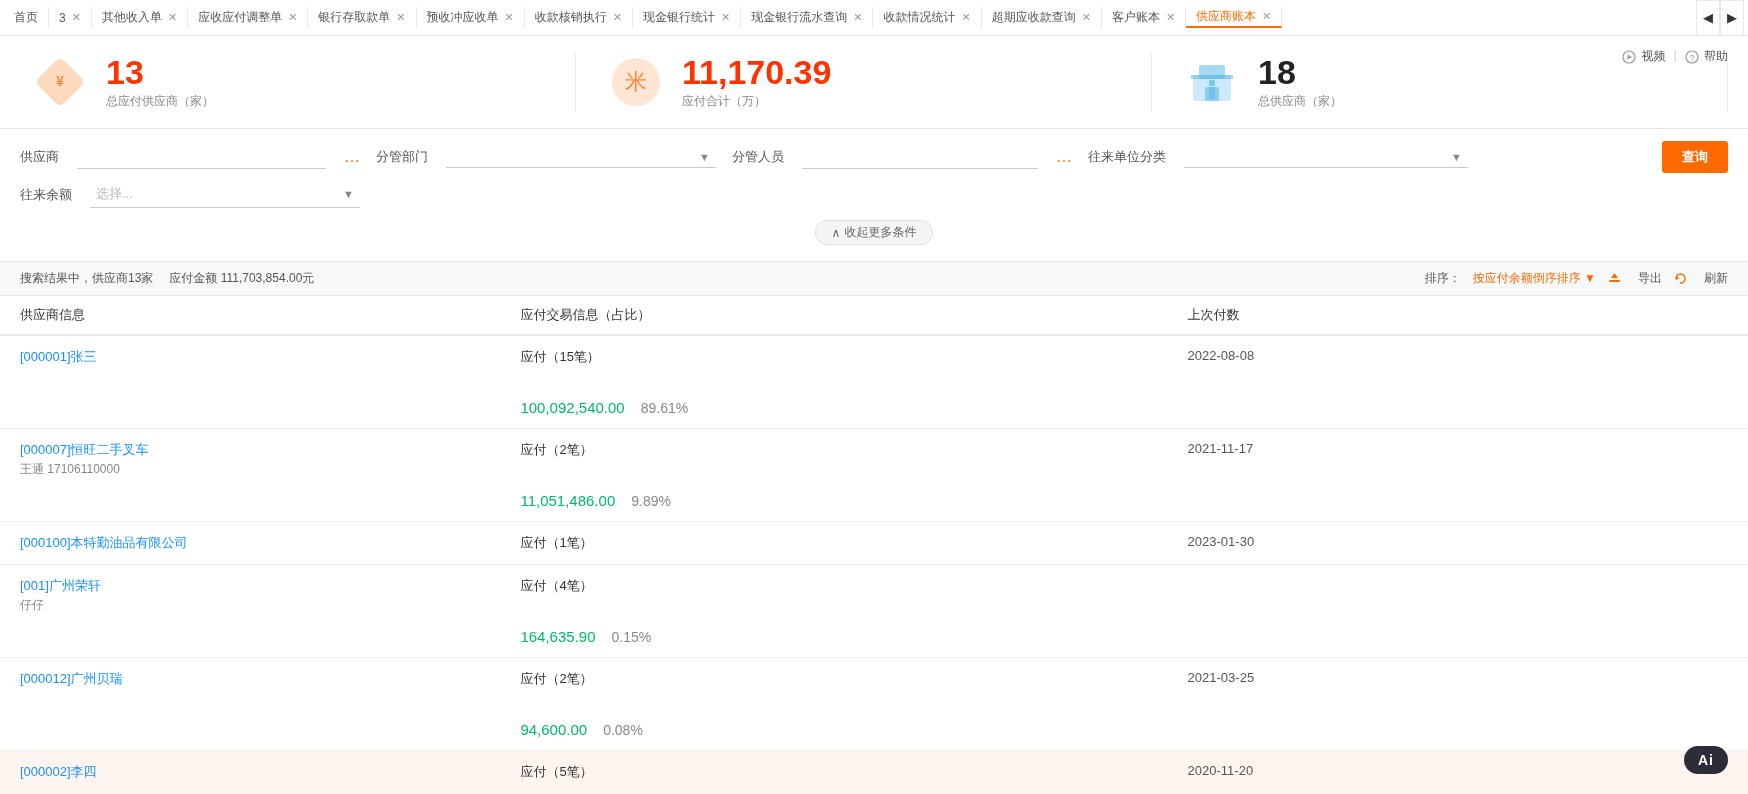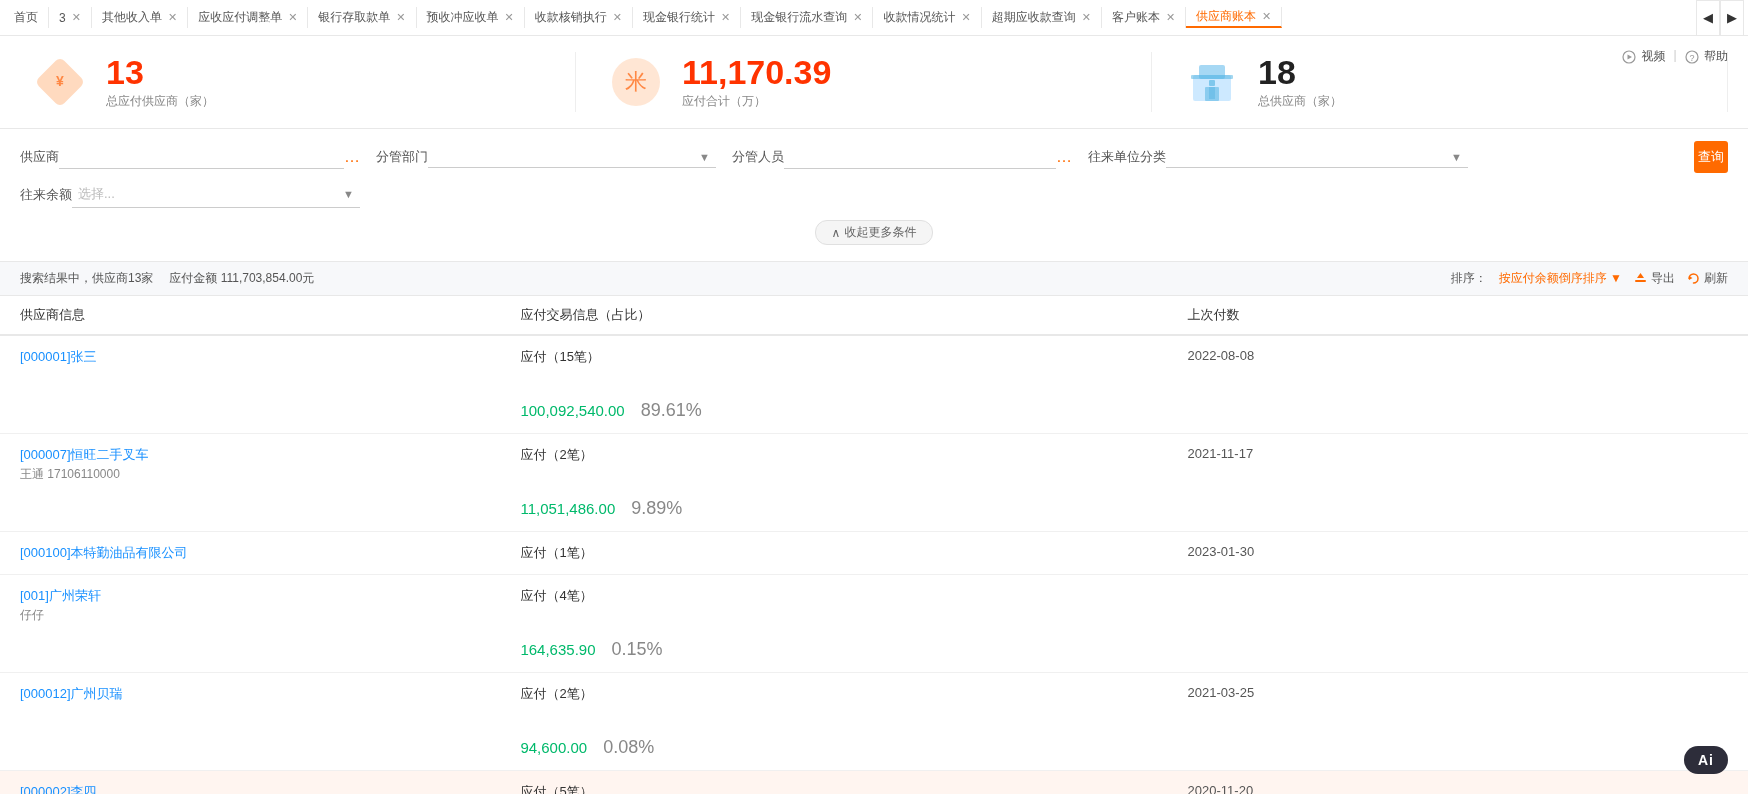--- a/index.html
+++ b/index.html
@@ -85,21 +85,21 @@
     }
     .filter-row {
       display: flex;
       align-items: center;
       margin-bottom: 8px;
       gap: 16px;
     }
     .filter-item {
       display: flex;
       align-items: center;
-      gap: 0;
+      gap: 18px;
       flex: 1;
       max-width: 340px;
     }
     .filter-label { font-size: 13px; color: #555; white-space: nowrap; flex-shrink: 0; }
     .filter-input {
       flex: 1;
       border: none;
       border-bottom: 1px solid #ccc;
       padding: 4px 6px;
       font-size: 13px;
@@ -119,25 +119,26 @@
       cursor: pointer;
       flex: 1;
       justify-content: space-between;
       background: transparent;
     }
     .filter-select .arrow { color: #888; font-size: 11px; }
     .btn-query {
       background: #ff6a00;
       color: #fff;
       border: none;
-      padding: 7px 4px;
+      padding: 7px 20px;
       border-radius: 3px;
       cursor: pointer;
       font-size: 13px;
       margin-left: auto;
+      font-weight: bold;
     }
     .collapse-bar {
       text-align: center;
       padding: 4px 0 8px;
     }
     .collapse-btn {
       display: inline-flex;
       align-items: center;
       gap: 4px;
       background: #f5f5f5;
@@ -156,21 +157,21 @@
       display: flex;
       align-items: center;
       justify-content: space-between;
       border-bottom: 1px solid #e8e8e8;
       font-size: 12px;
       color: #555;
     }
     .result-info { display: flex; gap: 16px; }
     .result-actions { display: flex; align-items: center; gap: 12px; color: #555; }
     .result-actions .sort-val { color: #ff6a00; cursor: pointer; }
-    .result-actions .action-btn { display: flex; align-items: center; gap: 4px; cursor: pointer; color: #555; }
+    .result-actions .action-btn { display: flex; align-items: center; gap: 17px; cursor: pointer; color: #555; }
     .result-actions .action-btn svg { color: #ff6a00; }
 
     
     .data-table {
       background: #fff;
       margin: 0;
       width: 100%;
     }
     .table-header {
       display: flex;
@@ -195,21 +196,21 @@
 
     .supplier-name a {
       color: #1890ff;
       text-decoration: none;
       font-size: 13px;
     }
     .supplier-sub { font-size: 12px; color: #888; margin-top: 2px; }
 
     .trans-label { font-size: 13px; color: #333; }
     .trans-amount { font-size: 15px; color: #00b96b; font-weight: 500; }
-    .trans-pct { font-size: 18px; color: #888; margin-left: 16px; margin-top: 32px; }
+    .trans-pct { font-size: 14px; color: #888; margin-left: 16px; margin-top: 32px; }
     .trans-row { display: flex; align-items: baseline; margin-top: 2px; }
 
     .last-pay { font-size: 13px; color: #555; padding-top: 4px; }
   </style>
 </head>
 <body>
 
 <div class="top-nav">
   <div class="nav-tab">
     <span>首页</span>

